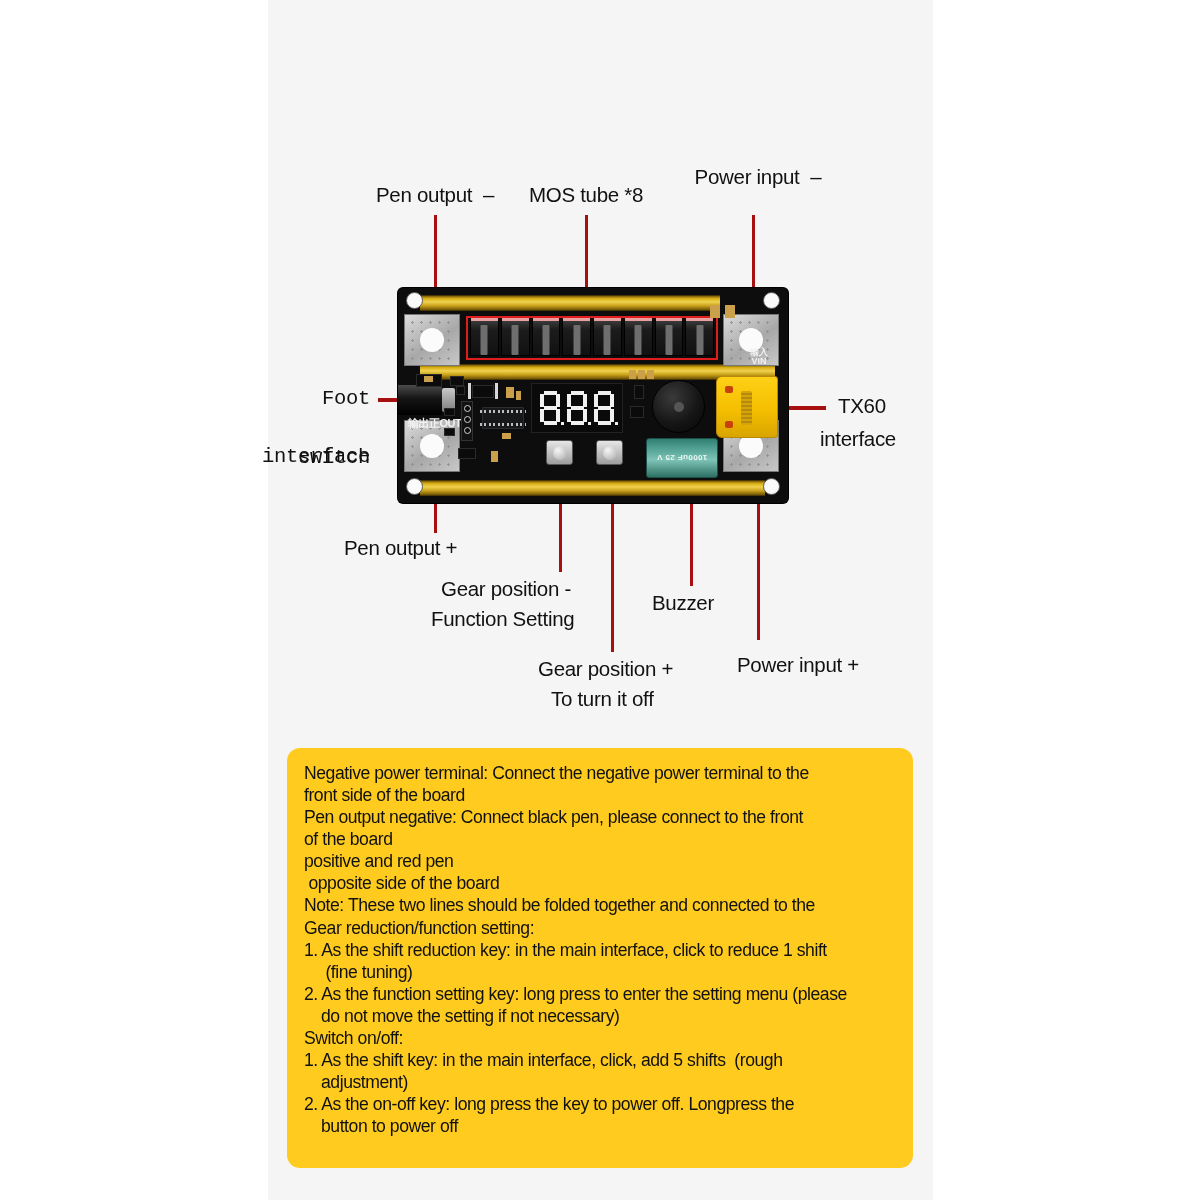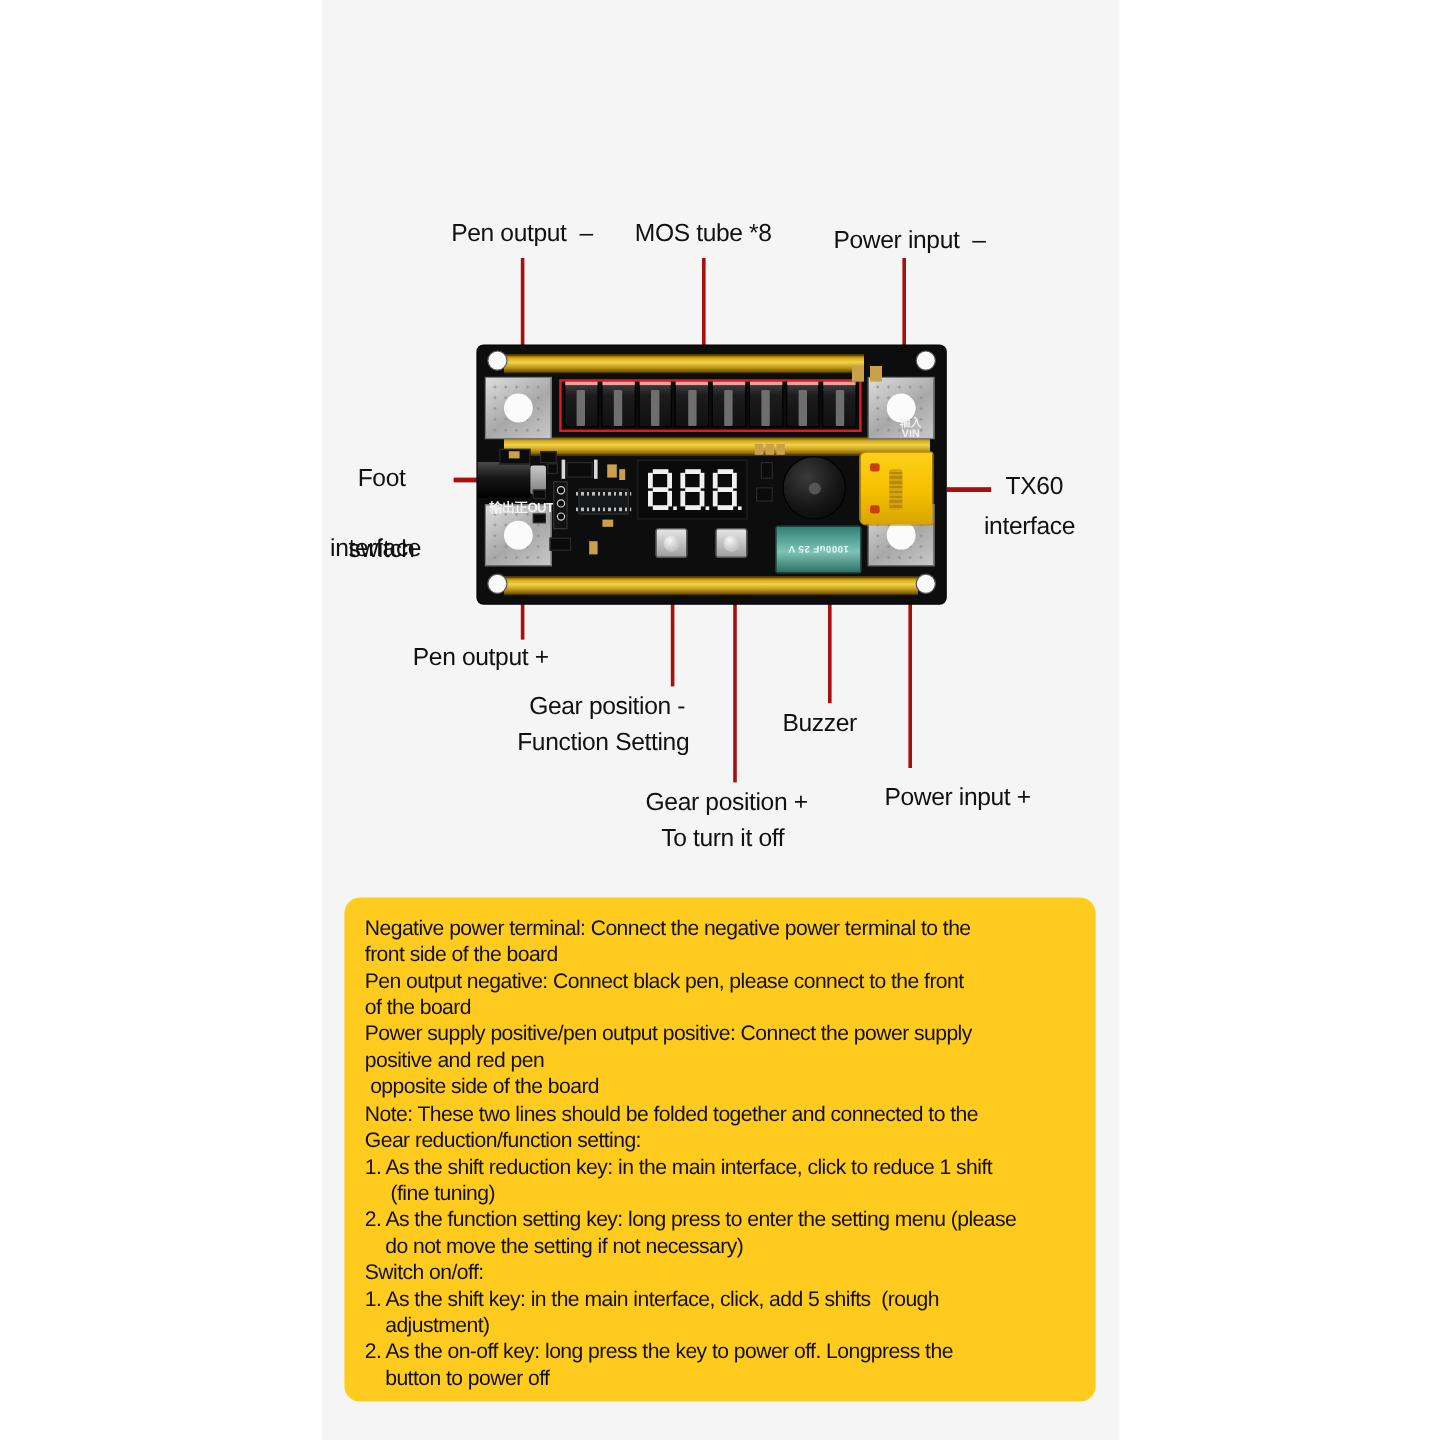--- a/index.html
+++ b/index.html
@@ -22,21 +22,21 @@
     text-align:center; font-size:49px; font-weight:400; color:#161616;
     letter-spacing:-0.5px; line-height:1.05;
   }
 
   
   .lbl{
     position:absolute; color:#111; font-size:20.5px; line-height:1.22;
     white-space:pre; letter-spacing:-0.3px;
   }
   .lbl.c{ text-align:center; }
-  .lbl.r{ text-align:center; }
+  .lbl.r{ text-align:right;font-family:Liberation Mono, monospace; }
 
   
   .ln{ position:absolute; background:#a81010; }
   .lnv{ width:3px; }
   .lnh{ height:4px; }
 
   
   .pcb{
     position:absolute; left:398px; top:288px; width:390px; height:215px;
     background:#0d0d0d; border-radius:5px;
@@ -234,21 +234,21 @@
 </head>
 <body>
 
 <div id="page">
 
   <div class="panel"></div>
 
 
   <div class="lbl c" style="left:340px; top:182px; width:190px;">Pen output  –</div>
   <div class="lbl c" style="left:496px; top:182px; width:180px;">MOS tube *8</div>
-  <div class="lbl c" style="left:663px; top:188px; width:190px;">Power input  –</div>
+  <div class="lbl c" style="left:663px; top:164px; width:190px;">Power input  –</div>
 
   <div class="ln lnv" style="left:434px; top:215px; height:75px;"></div>
   <div class="ln lnv" style="left:585px; top:215px; height:105px;"></div>
   <div class="ln lnv" style="left:752px; top:215px; height:110px;"></div>
 
   <div class="lbl r" style="left:266px; top:386px; width:104px;">Foot</div>
   <div class="lbl r" style="left:266px; top:415px; width:104px;margin-top:30px;">switch</div>
   <div class="lbl r" style="left:256px; top:444px; width:114px;">interface</div>
   <div class="ln lnh" style="left:378px; top:398px; width:22px;"></div>
 
@@ -390,21 +390,20 @@
       <span class="rib r2"></span>
       <span class="grill"></span>
     </div>
   </div>
 
   <div class="note">
     <p>Negative power terminal: Connect the negative power terminal to the</p>
     <p>front side of the board</p>
     <p>Pen output negative: Connect black pen, please connect to the front</p>
     <p>of the board</p>
-    <p>Power supply positive/pen output positive: Connect the power supply</p>
     <p>positive and red pen</p>
     <p> opposite side of the board</p>
     <p>Note: These two lines should be folded together and connected to the</p>
     <p>Gear reduction/function setting:</p>
     <p>1. As the shift reduction key: in the main interface, click to reduce 1 shift</p>
     <p class="ind"> (fine tuning)</p>
     <p>2. As the function setting key: long press to enter the setting menu (please</p>
     <p class="ind">do not move the setting if not necessary)</p>
     <p>Switch on/off:</p>
     <p>1. As the shift key: in the main interface, click, add 5 shifts  (rough</p>

